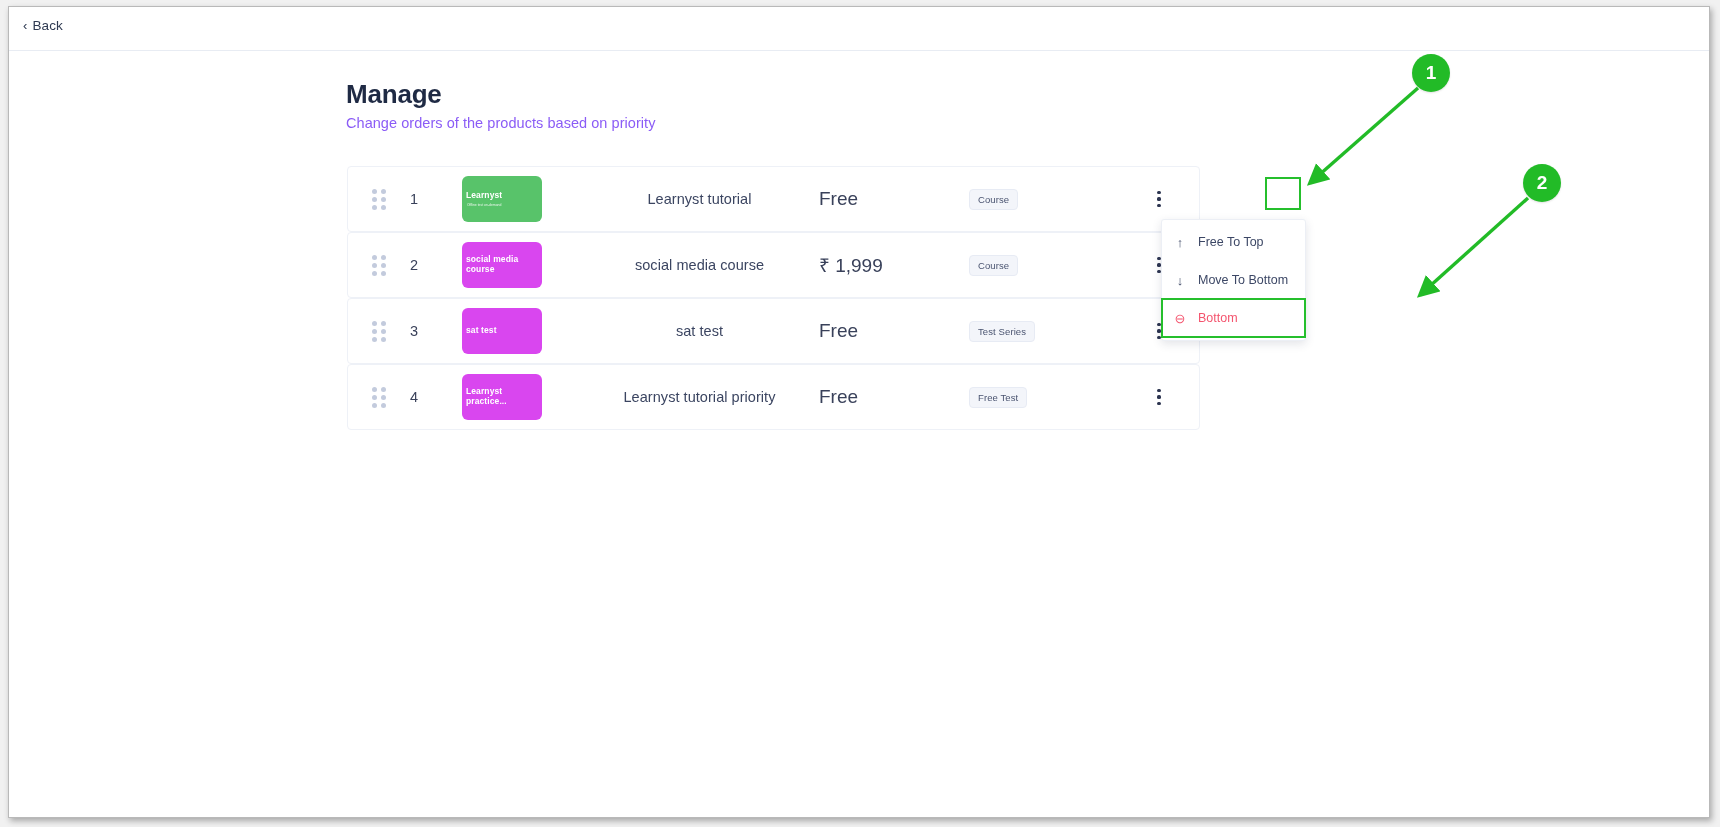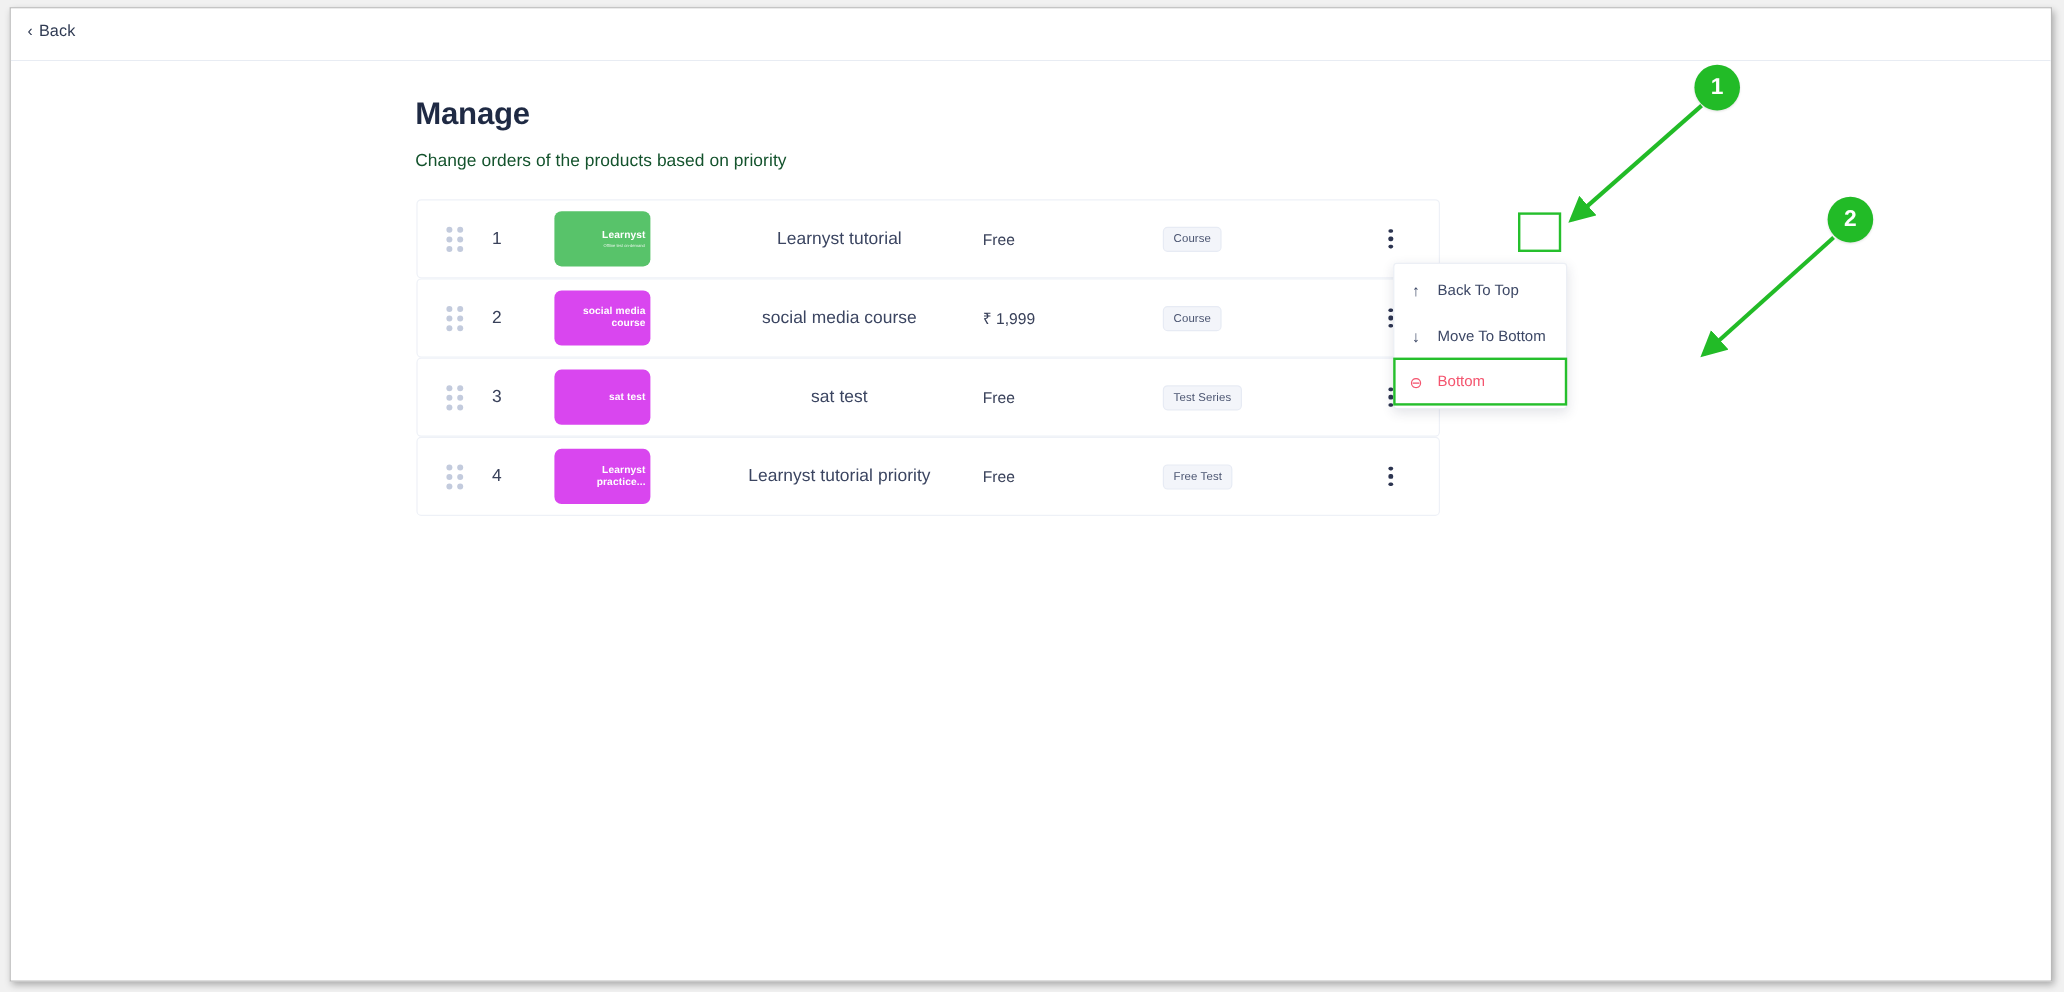--- a/index.html
+++ b/index.html
@@ -76,23 +76,23 @@
     left: 337px;
     top: 28px;
   }
   .page-title {
     font-size: 26px;
     font-weight: bold;
     color: #1f2a44;
     letter-spacing: -0.2px;
   }
   .page-sub {
-    margin-top: 16px;
+    margin-top: 5px;
     font-size: 14.5px;
-    color: #14532d;
+    color: #8b5cf6;
     letter-spacing: .05px;
   }
 
   
   .list {
     position: absolute;
     left: 338px;
     top: 115px;
     width: 853px;
   }
@@ -138,21 +138,21 @@
     width: 100px;
     display: flex;
     align-items: center;
   }
   .thumb {
     width: 80px;
     height: 46px;
     border-radius: 6px;
     display: flex;
     flex-direction: column;
-    align-items: flex-end;
+    align-items: flex-start;
     justify-content: center;
     color: #ffffff;
     text-align: center;
     line-height: 1.15;
     padding: 2px 4px;
     overflow: hidden;
   }
   .thumb .t-main {
     font-size: 8.5px;
     font-weight: bold;
@@ -171,21 +171,21 @@
     flex: 1;
     font-size: 14.5px;
     color: #3b4561;
     padding-left: 18px;
     letter-spacing: .05px;
     text-align: center;
   }
 
   .cell-price {
     width: 150px;
-    font-size: 13px;
+    font-size: 19px;
     color: #39415a;
   }
 
   .cell-badge {
     width: 150px;
   }
   .badge {
     display: inline-block;
     background: #f3f5fa;
     border: 1px solid #e7ebf4;
@@ -445,21 +445,21 @@
                 <i></i>
               </span>
           </div>
         </div>
 
       </div>
 
       <div class="dropdown">
         <div class="menu-item">
           <span class="mi-icon">↑</span>
-          <span>Back To Top</span>
+          <span>Free To Top</span>
         </div>
         <div class="menu-item">
           <span class="mi-icon">↓</span>
           <span>Move To Bottom</span>
         </div>
         <div class="menu-item danger highlighted">
           <span class="mi-icon">⊖</span>
           <span>Bottom</span>
         </div>
       </div>

